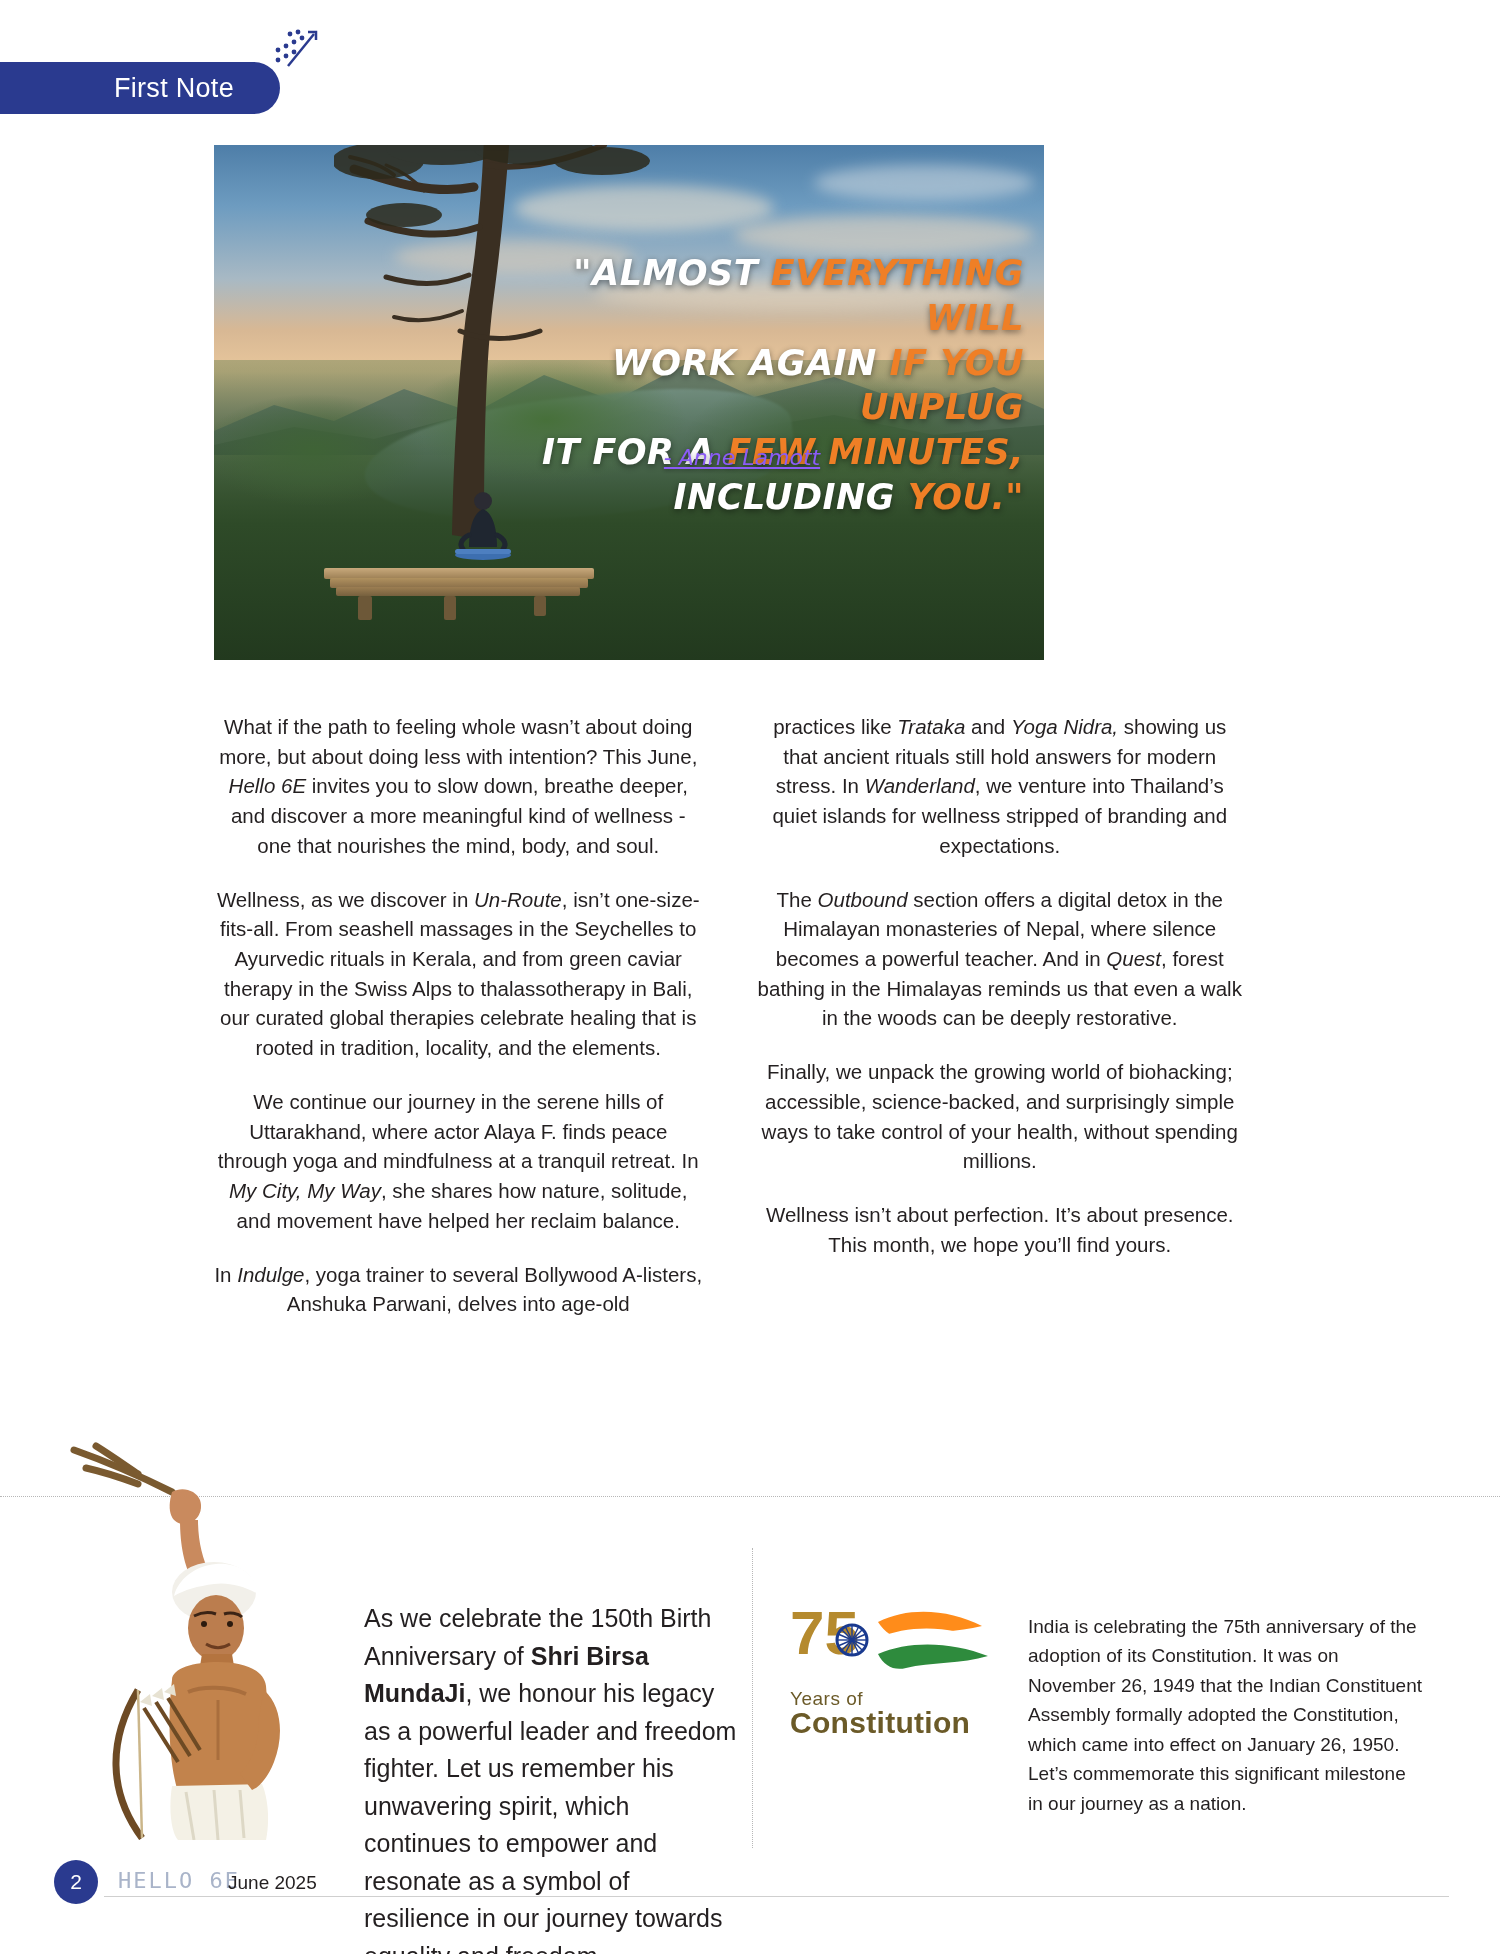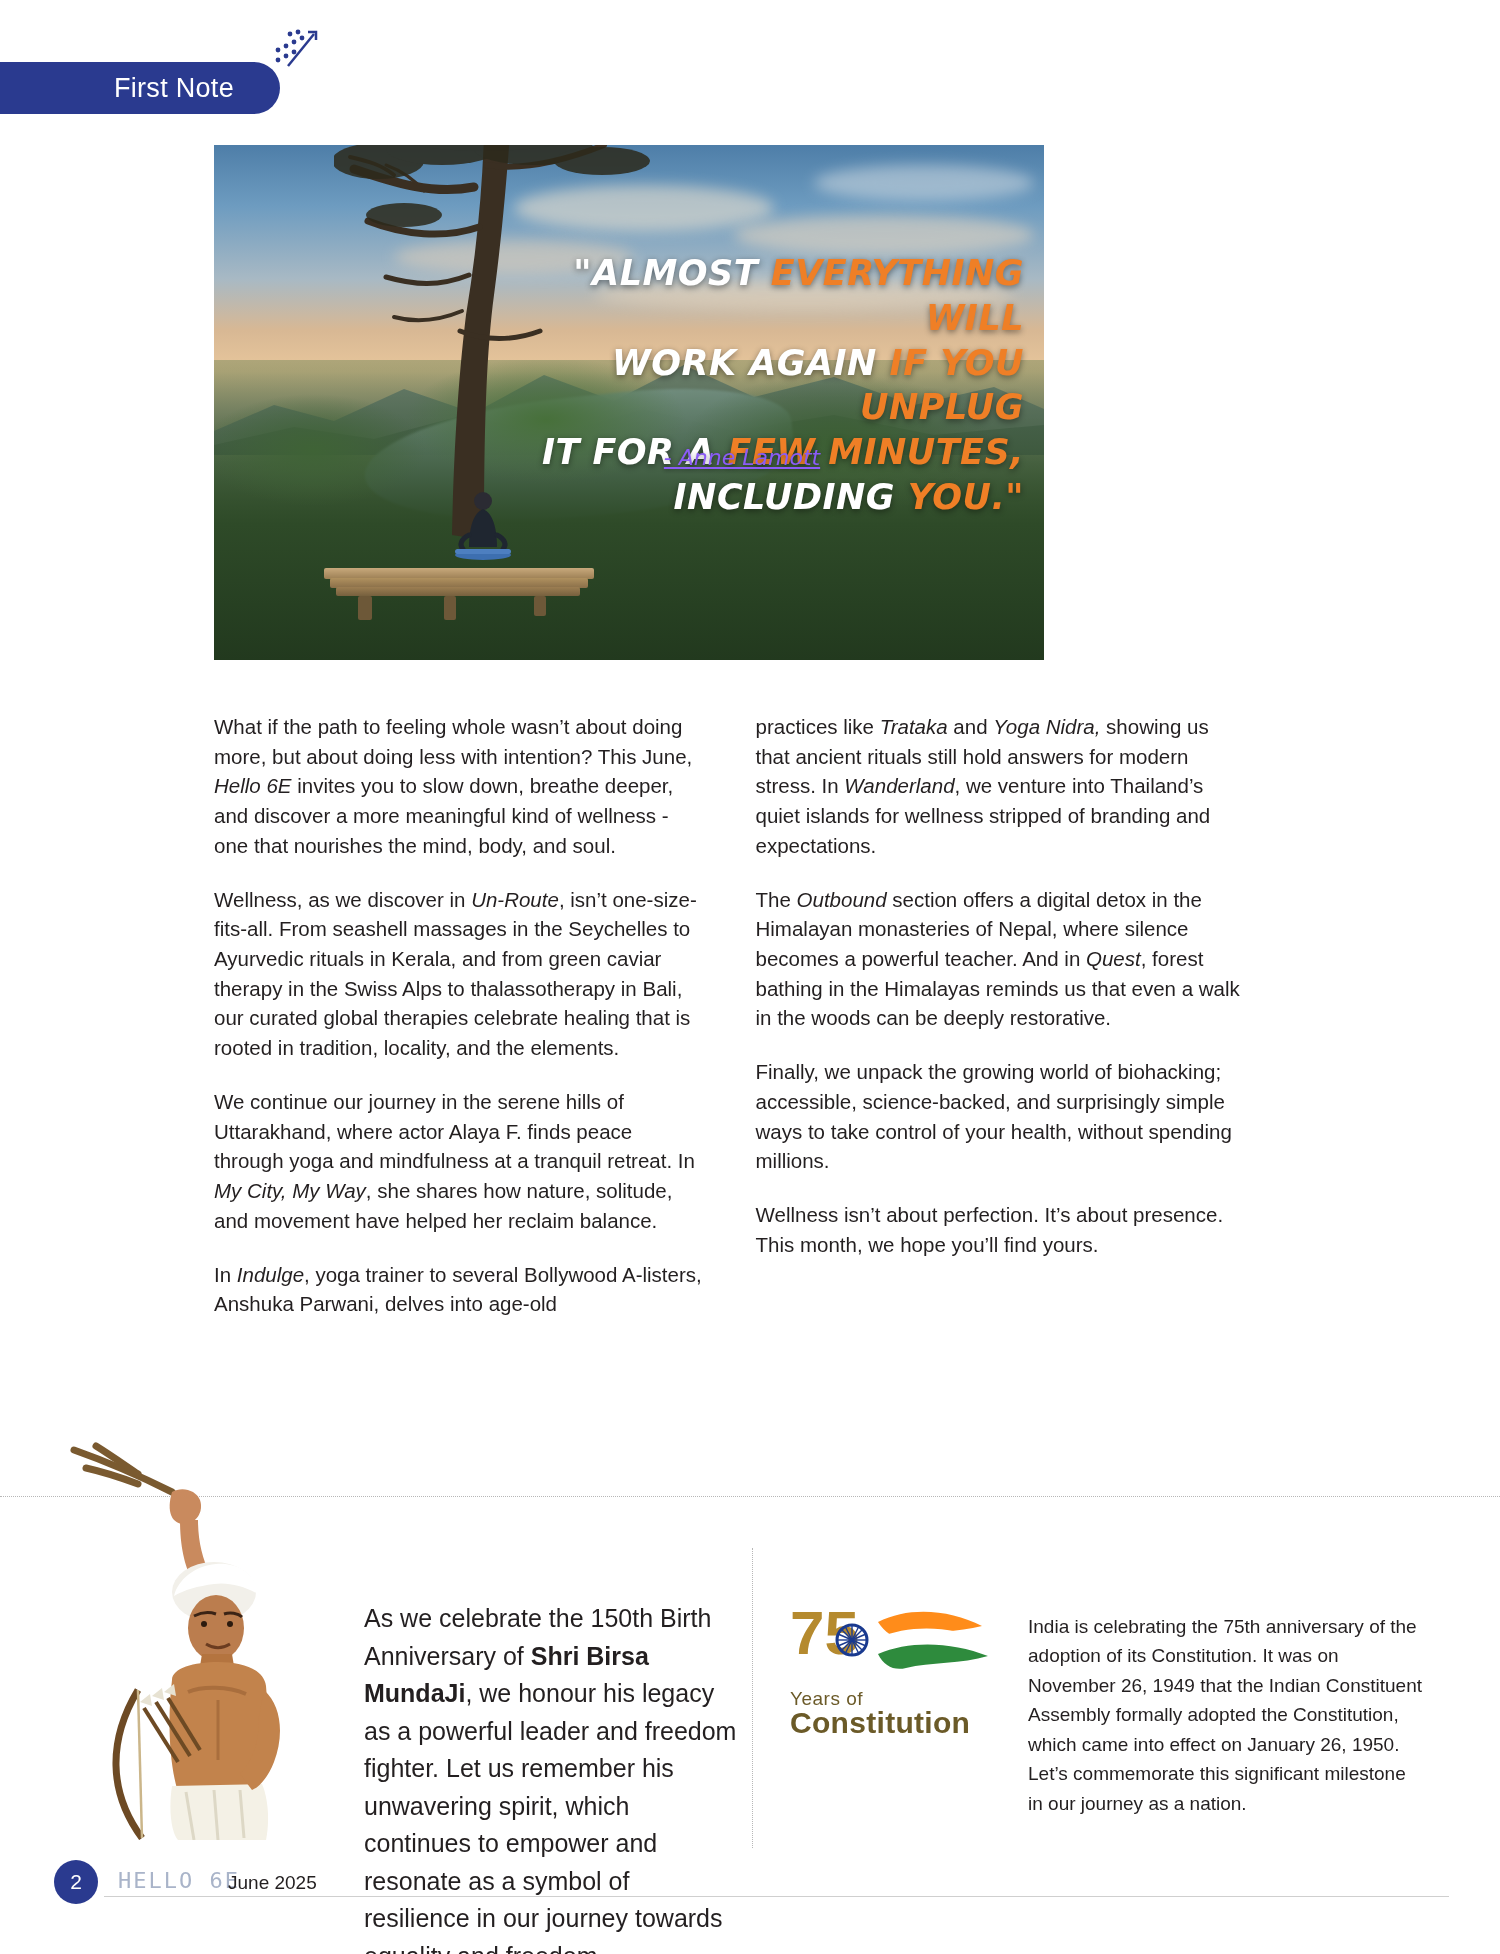--- a/index.html
+++ b/index.html
@@ -151,21 +151,21 @@
     left: 214px;
     top: 712px;
     width: 1030px;
     display: flex;
     gap: 53px;
     font-size: 20.5px;
     line-height: 1.45;
     color: #231f20;
   }
   .col { width: 520px; }
-  .col p { margin: 0 0 24px 0; }
+  .col p { margin: 0 0 24px 0; text-align: center; }
   .col p:last-child { margin-bottom: 0; }
   .col em { }
 
   
   .footer-divider {
     position: absolute;
     left: 0; top: 1496px;
     width: 1500px;
     border-top: 1px dotted #b7b7b7;
   }

